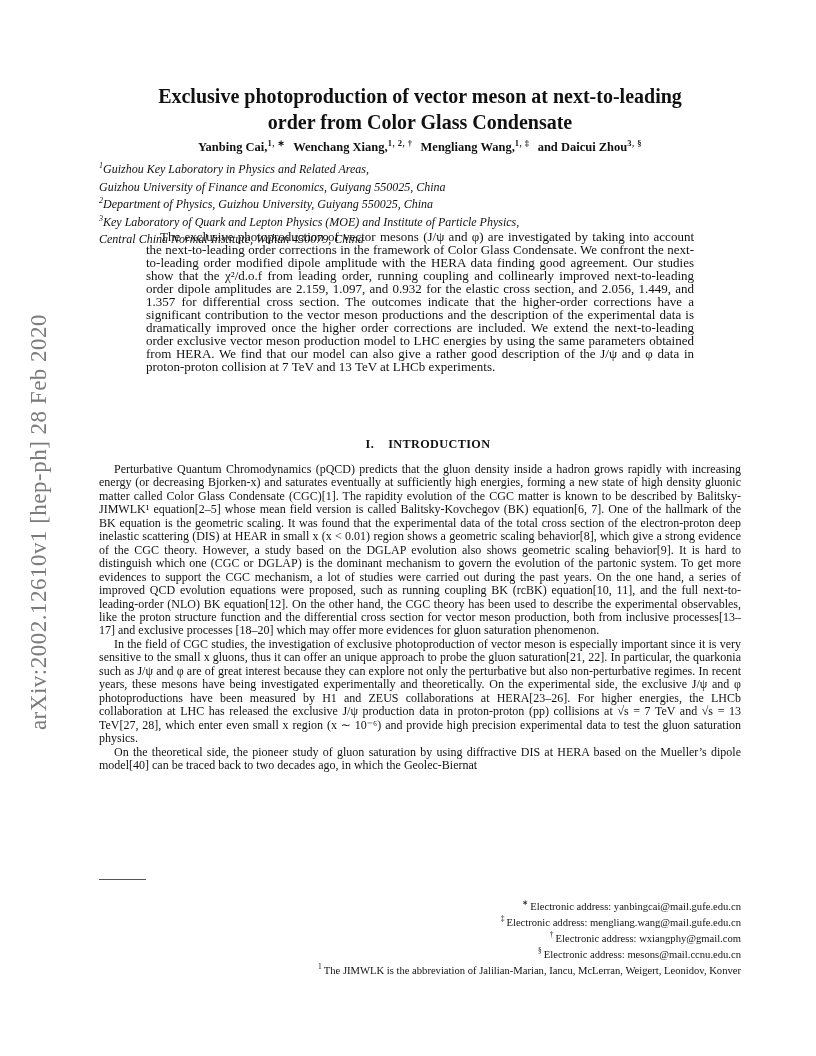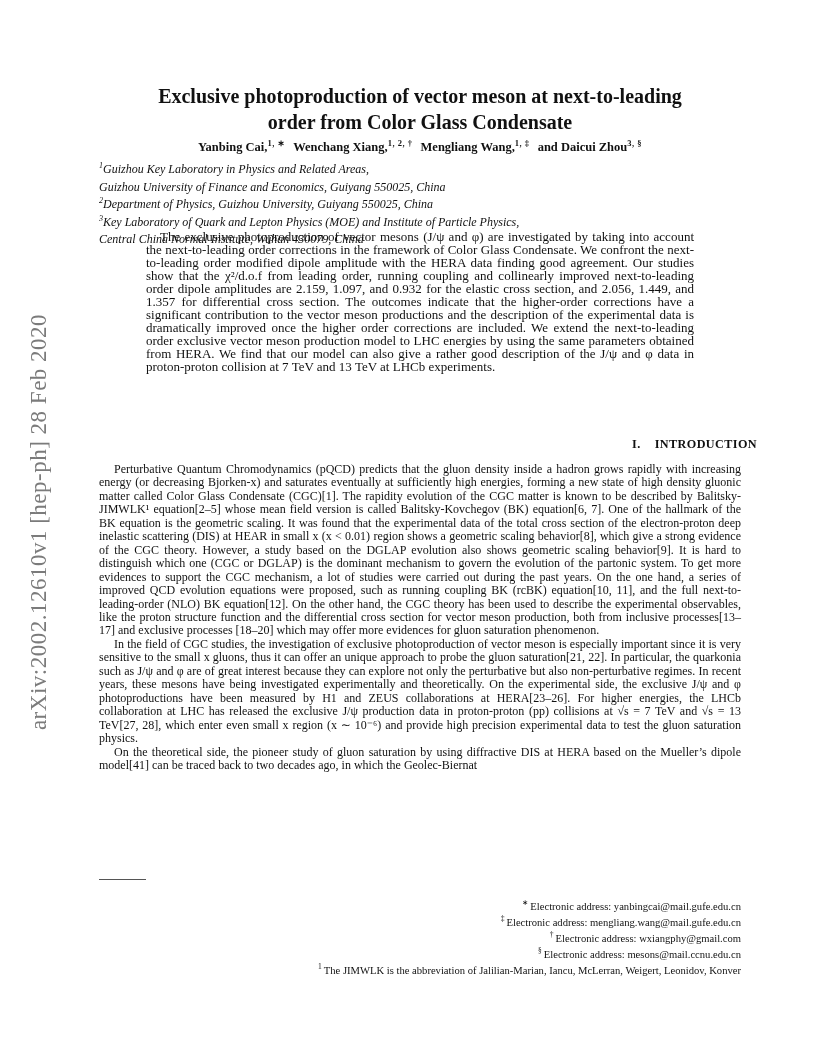--- a/index.html
+++ b/index.html
@@ -69,23 +69,23 @@
     left: 47px;
     width: 548px;
     font-size: 13px;
     line-height: 13px;
     text-align: justify;
     text-indent: 14px;
   }
   .section-heading {
     position: absolute;
     top: 437px;
-    left: 16px;
+    left: 8px;
     width: 100%;
-    text-align: right;
+    text-align: center;
     font-weight: bold;
     font-size: 12.2px;
     letter-spacing: 0.4px;
   }
   .section-heading .sec-title { margin-left: 14px; }
   .body-text {
     position: absolute;
     top: 463px;
     left: 0;
     width: 642px;
@@ -143,21 +143,21 @@
 
     <div class="abstract">The exclusive photoproduction of vector mesons (J/ψ and φ) are investigated by taking into account the next-to-leading order corrections in the framework of Color Glass Condensate. We confront the next-to-leading order modified dipole amplitude with the HERA data finding good agreement. Our studies show that the χ²/d.o.f from leading order, running coupling and collinearly improved next-to-leading order dipole amplitudes are 2.159, 1.097, and 0.932 for the elastic cross section, and 2.056, 1.449, and 1.357 for differential cross section. The outcomes indicate that the higher-order corrections have a significant contribution to the vector meson productions and the description of the experimental data is dramatically improved once the higher order corrections are included. We extend the next-to-leading order exclusive vector meson production model to LHC energies by using the same parameters obtained from HERA. We find that our model can also give a rather good description of the J/ψ and φ data in proton-proton collision at 7 TeV and 13 TeV at LHCb experiments.</div>
 
     <div class="section-heading">
       <span class="sec-num">I.</span><span class="sec-title">INTRODUCTION</span>
     </div>
 
     <div class="body-text">
       <p>Perturbative Quantum Chromodynamics (pQCD) predicts that the gluon density inside a hadron grows rapidly with increasing energy (or decreasing Bjorken-x) and saturates eventually at sufficiently high energies, forming a new state of high density gluonic matter called Color Glass Condensate (CGC)[1]. The rapidity evolution of the CGC matter is known to be described by Balitsky-JIMWLK¹ equation[2–5] whose mean field version is called Balitsky-Kovchegov (BK) equation[6, 7]. One of the hallmark of the BK equation is the geometric scaling. It was found that the experimental data of the total cross section of the electron-proton deep inelastic scattering (DIS) at HEAR in small x (x &lt; 0.01) region shows a geometric scaling behavior[8], which give a strong evidence of the CGC theory. However, a study based on the DGLAP evolution also shows geometric scaling behavior[9]. It is hard to distinguish which one (CGC or DGLAP) is the dominant mechanism to govern the evolution of the partonic system. To get more evidences to support the CGC mechanism, a lot of studies were carried out during the past years. On the one hand, a series of improved QCD evolution equations were proposed, such as running coupling BK (rcBK) equation[10, 11], and the full next-to-leading-order (NLO) BK equation[12]. On the other hand, the CGC theory has been used to describe the experimental observables, like the proton structure function and the differential cross section for vector meson production, both from inclusive processes[13–17] and exclusive processes [18–20] which may offer more evidences for gluon saturation phenomenon.</p>
       <p>In the field of CGC studies, the investigation of exclusive photoproduction of vector meson is especially important since it is very sensitive to the small x gluons, thus it can offer an unique approach to probe the gluon saturation[21, 22]. In particular, the quarkonia such as J/ψ and φ are of great interest because they can explore not only the perturbative but also non-perturbative regimes. In recent years, these mesons have being investigated experimentally and theoretically. On the experimental side, the exclusive J/ψ and φ photoproductions have been measured by H1 and ZEUS collaborations at HERA[23–26]. For higher energies, the LHCb collaboration at LHC has released the exclusive J/ψ production data in proton-proton (pp) collisions at √s = 7 TeV and √s = 13 TeV[27, 28], which enter even small x region (x ∼ 10⁻⁶) and provide high precision experimental data to test the gluon saturation physics.</p>
-      <p>On the theoretical side, the pioneer study of gluon saturation by using diffractive DIS at HERA based on the Mueller’s dipole model[41] can be traced back to two decades ago, in which the Geolec-Biernat</p>
+      <p>On the theoretical side, the pioneer study of gluon saturation by using diffractive DIS at HERA based on the Mueller’s dipole model[40] can be traced back to two decades ago, in which the Geolec-Biernat</p>
     </div>
 
     <div class="footnote-rule"></div>
 
     <div class="footnotes">
       <p class="footnote"><sup>∗</sup><span>Electronic address: yanbingcai@mail.gufe.edu.cn</span></p>
       <p class="footnote"><sup>‡</sup><span>Electronic address: mengliang.wang@mail.gufe.edu.cn</span></p>
       <p class="footnote"><sup>†</sup><span>Electronic address: wxiangphy@gmail.com</span></p>
       <p class="footnote"><sup>§</sup><span>Electronic address: mesons@mail.ccnu.edu.cn</span></p>
       <p class="footnote"><sup>1</sup><span>The JIMWLK is the abbreviation of Jalilian-Marian, Iancu, McLerran, Weigert, Leonidov, Konver</span></p>

